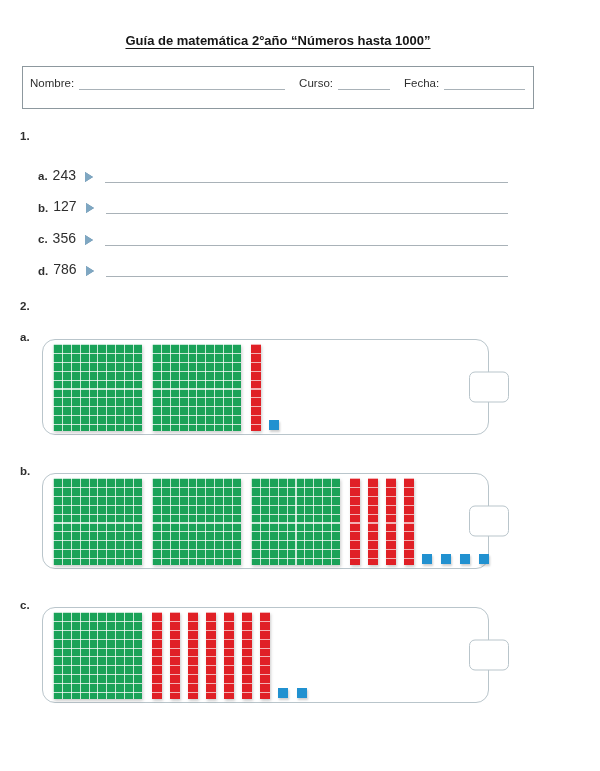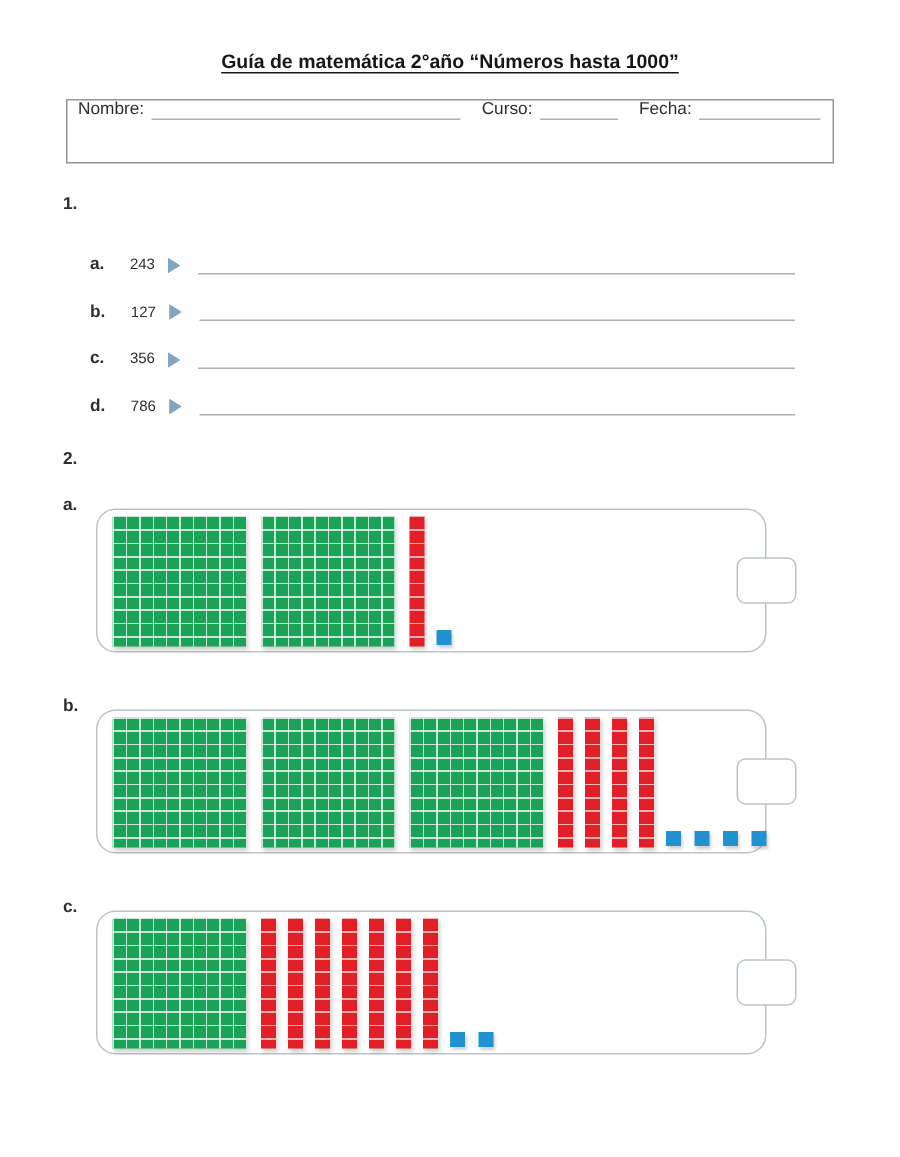--- a/index.html
+++ b/index.html
@@ -7,52 +7,52 @@
     --red:#E02026;
     --blue:#2191D0;
     --arrow:#7FA7C2;
     --box-border:#B9C5CB;
     --line:#A9B2B8;
     --ink:#2E2E2E;
   }
   *{box-sizing:border-box;margin:0;padding:0;}
   html,body{width:600px;height:771px;background:#ffffff;overflow:hidden;}
   body{font-family:"Liberation Sans", sans-serif;color:var(--ink);}
-  .page{position:relative;width:600px;height:771px;padding:33px 0 0 42px;}
+  .page{position:relative;width:600px;height:771px;padding:33px 0 0 20px;}
 
   
   .title{
     width:516px;text-align:center;font-size:13px;font-weight:bold;color:#161616;
     text-decoration:underline;text-underline-offset:3px;
   }
 
   
   .name-box{
     width:512px;height:43px;margin:18px 0 0 2px;
     border:1px solid #8D989E;background:#fff;
-    display:flex;align-items:flex-start;padding:0 8px 9px 7px;
+    display:flex;align-items:center;padding:0 8px 9px 7px;
     font-size:11.5px;
   }
   .fill-line{display:inline-block;height:13px;border-bottom:1.5px solid var(--line);}
   .fill-line.nombre{width:206px;margin-left:5px;}
   .fill-line.curso{width:52px;margin-left:5px;}
   .fill-line.fecha{flex:1;margin-left:5px;}
   .nb-label{white-space:nowrap;}
   .nb-label.mid{margin-left:14px;}
 
   
   .ex-header{margin-top:21px;font-size:11.5px;display:flex;}
   .ex-num{font-weight:bold;width:18px;}
   .ex-header.second{margin-top:23px;}
 
   
   .ex1-items{margin:9px 0 0 18px;width:470px;}
   .ex1-row{display:flex;align-items:flex-end;height:31.5px;}
   .item-letter{font-weight:bold;font-size:11.5px;line-height:1.05;}
-  .item-value{font-size:10px;line-height:1.05;margin-left:17px;}
+  .item-value{font-size:14px;line-height:1.05;margin-left:5px;}
   .arrow-icon{
     width:0;height:0;margin:0 0 1px 9px;
     border-left:8px solid var(--arrow);
     border-top:5.5px solid transparent;
     border-bottom:5.5px solid transparent;
     filter:drop-shadow(0 0 0.5px #5E87A3);
   }
   .answer-line{flex:1;height:2px;border-bottom:1.5px solid var(--line);margin-left:12px;}
 
   

